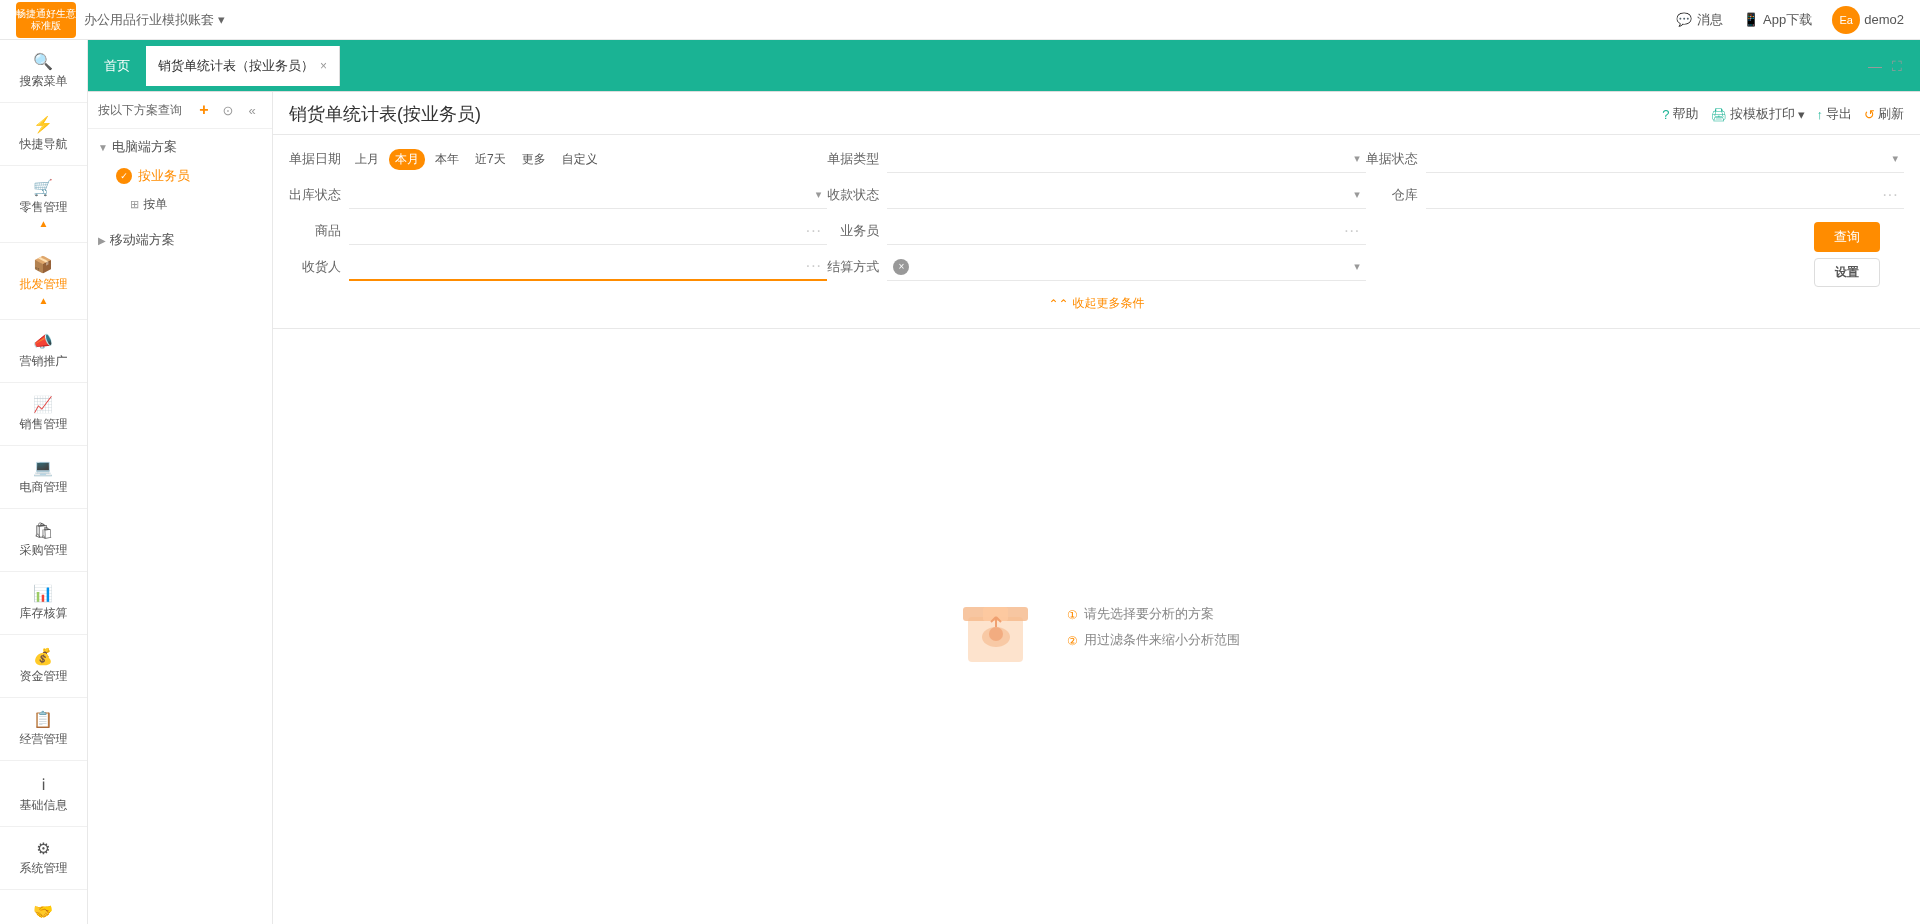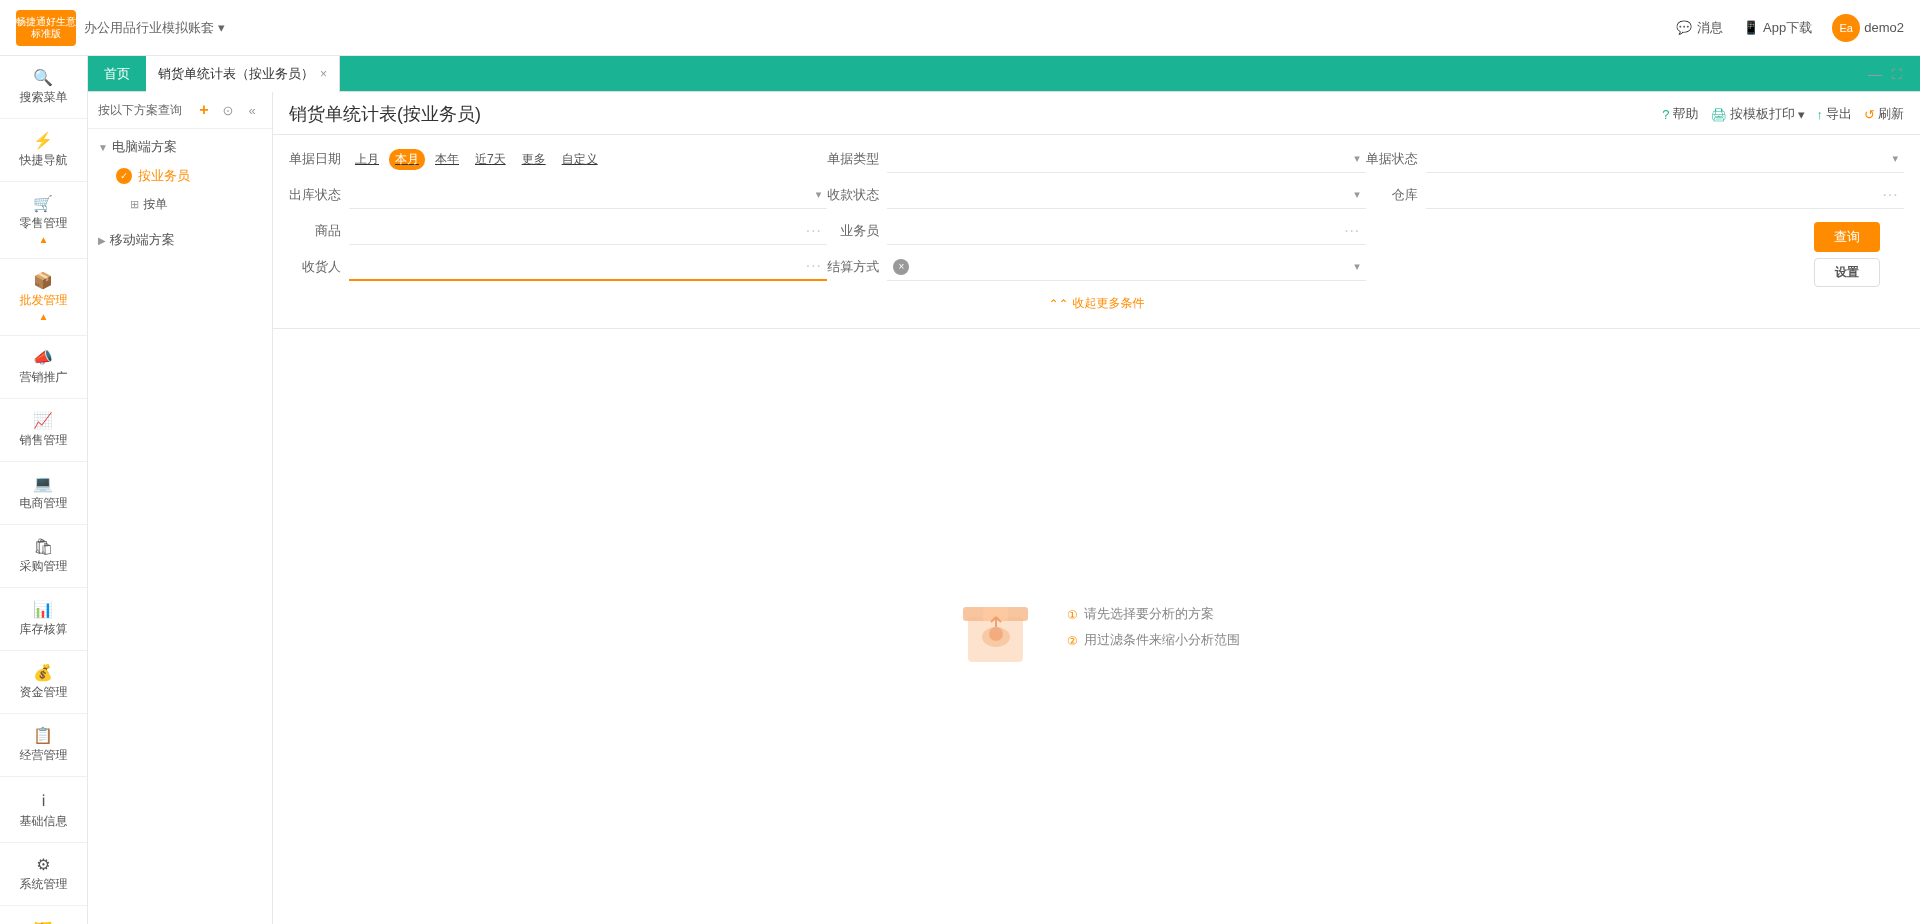--- a/index.html
+++ b/index.html
@@ -1,19 +1,19 @@
 <!DOCTYPE html>
 <html><head>
   <meta charset="utf-8">
   <style>
     * { box-sizing: border-box; margin: 0; padding: 0; }
     body { font-family: 'Microsoft YaHei', Arial, sans-serif; font-size: 13px; background: #f5f5f5; color: #333; display: flex; flex-direction: column; height: 924px; overflow: hidden; }
 
     
-    .topbar { height: 56px; background: #fff; display: flex; align-items: center; justify-content: space-between; padding: 0 16px; border-bottom: 1px solid #e8e8e8; z-index: 100; }
+    .topbar { height: 40px; background: #fff; display: flex; align-items: center; justify-content: space-between; padding: 0 16px; border-bottom: 1px solid #e8e8e8; z-index: 100; }
     .topbar-left { display: flex; align-items: center; gap: 8px; }
     .logo-box { width: 60px; height: 36px; background: #ff8c00; border-radius: 4px; display: flex; align-items: center; justify-content: center; }
     .logo-text { color: #fff; font-size: 10px; text-align: center; line-height: 1.2; }
     .app-selector { display: flex; align-items: center; gap: 4px; color: #666; cursor: pointer; font-size: 13px; }
     .topbar-right { display: flex; align-items: center; gap: 20px; color: #555; font-size: 13px; }
     .topbar-right-item { display: flex; align-items: center; gap: 4px; cursor: pointer; }
     .avatar { width: 28px; height: 28px; border-radius: 50%; background: #ff8c00; display: flex; align-items: center; justify-content: center; color: #fff; font-size: 11px; }
 
     
     .main-layout { display: flex; flex: 1; overflow: hidden; }
@@ -21,21 +21,21 @@
     
     .sidebar { width: 88px; background: #fff; border-right: 1px solid #e8e8e8; display: flex; flex-direction: column; overflow-y: auto; }
     .sidebar-item { padding: 12px 4px; text-align: center; cursor: pointer; color: #555; font-size: 12px; border-bottom: 1px solid #f0f0f0; }
     .sidebar-item.active { color: #ff8c00; }
     .sidebar-icon { font-size: 16px; margin-bottom: 2px; }
 
     
     .content-area { flex: 1; display: flex; flex-direction: column; overflow: hidden; }
 
     
-    .tabbar { height: 36px; background: #f0f0f0; display: flex; align-items: center; border-bottom: 1px solid #ddd; }
+    .tabbar { height: 52px; background: #f0f0f0; display: flex; align-items: center; border-bottom: 1px solid #ddd; }
     .tab-home { padding: 0 16px; height: 40px; display: flex; align-items: center; cursor: pointer; color: #555; font-size: 13px; }
     .tab-active { background: #fff; color: #ff8c00; border-top: 2px solid #ff8c00; border-right: 1px solid #ddd; height: 40px; padding: 0 12px; display: flex; align-items: center; gap: 6px; font-size: 13px; }
     .tab-close { cursor: pointer; color: #999; font-size: 12px; }
     .tab-window-controls { margin-left: auto; display: flex; gap: 8px; padding-right: 12px; }
     .win-btn { width: 16px; height: 16px; cursor: pointer; color: #999; font-size: 14px; }
 
     
     .page-content { flex: 1; display: flex; overflow: hidden; background: #f5f5f5; }
 
     
@@ -260,21 +260,21 @@
               <span>刷新</span>
             </div>
           </div>
         </div>
 
         <div class="filter-grid">
 
           <div class="filter-row">
             <div class="filter-cell">
               <span class="filter-label">单据日期</span>
-              <div style="flex:1;display:flex;flex-direction:column;gap:2px;text-decoration:underline;">
+              <div style="flex:1;display:flex;flex-direction:column;gap:2px;">
                 <div class="date-period">
                   <button class="period-btn">上月</button>
                   <button class="period-btn active">本月</button>
                   <button class="period-btn">本年</button>
                   <button class="period-btn">近7天</button>
                   <button class="period-btn">更多</button>
                   <button class="period-btn">自定义</button>
                 </div>
               </div>
             </div>

